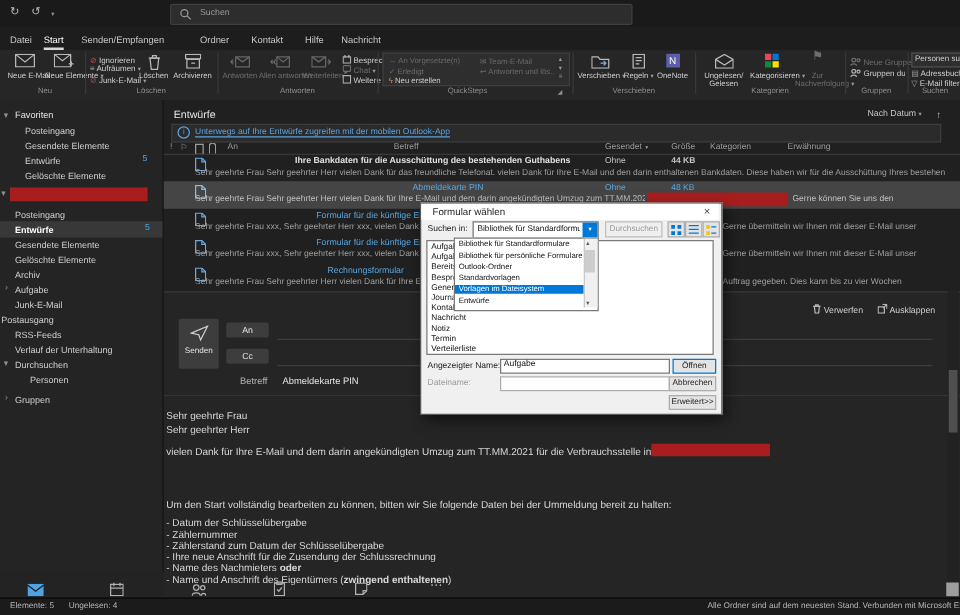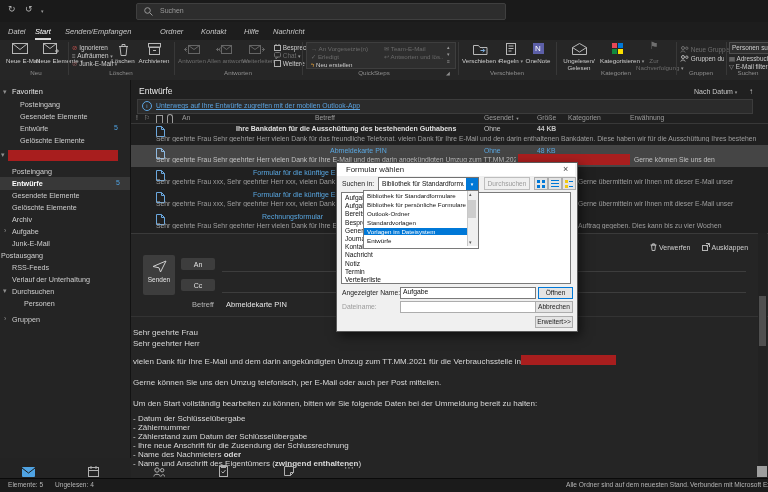--- a/index.html
+++ b/index.html
@@ -6,21 +6,21 @@
   #screen{position:relative;width:768px;height:492px;background:#232323;overflow:hidden;
           font-family:"Liberation Sans",sans-serif;color:#d0d0d0;}
   .a{position:absolute;white-space:nowrap;}
   
   .titlebar{left:0;top:0;width:768px;height:22px;background:#1a1a1a;}
   .qat{color:#b8b8b8;font-size:9px;}
   .searchbox{left:136px;top:3px;width:368px;height:15px;background:#2d2d2d;border:1px solid #3f3f3f;border-radius:2px;}
   .searchtxt{left:160px;top:7px;font-size:7px;color:#9a9a9a;}
   
   .tabrow{left:0;top:22px;width:768px;height:18px;background:#1d1d1d;}
-  .tab{top:27px;font-size:7.5px;color:#c6c6c6;font-style:italic;}
+  .tab{top:27px;font-size:7.5px;color:#c6c6c6;}
   .tab.active{color:#ffffff;border-bottom:2px solid #d8d8d8;padding-bottom:2px;}
   
   .ribbon{left:0;top:40px;width:768px;height:40px;background:#262626;border-bottom:1px solid #141414;}
   .bigbtn{top:42px;height:34px;font-size:6.2px;line-height:6.8px;color:#cfcfcf;text-align:center;}
   .bigbtn .bicon{display:block;height:13px;margin:1px auto 2px;}
   .bigbtn.dis{color:#6e6e6e;}
   .smallitem{font-size:6.4px;color:#cfcfcf;}
   .smallitem.dis{color:#6e6e6e;}
   .sep{top:42px;width:1px;height:33px;background:#383838;}
   .grplbl{top:69px;font-size:6.2px;color:#8f8f8f;text-align:center;}
@@ -479,21 +479,20 @@
   <div class="a formbtn" style="left:181px;top:279px;width:34px;height:12px;line-height:13px;">Cc</div>
   <div class="a fieldline" style="left:222px;top:292px;width:524px;"></div>
   <span class="a" style="left:192px;top:300px;font-size:7.5px;color:#b5b5b5;">Betreff</span>
   <span class="a" style="left:226px;top:300px;font-size:7.5px;color:#e5e5e5;">Abmeldekarte PIN</span>
   <div class="a fieldline" style="left:131px;top:316px;width:637px;background:#333;"></div>
 
   <span class="a bodytxt" style="left:133px;top:328px;">Sehr geehrte Frau</span>
   <span class="a bodytxt" style="left:133px;top:339px;">Sehr geehrter Herr</span>
   <span class="a bodytxt" style="left:133px;top:357px;">vielen Dank für Ihre E-Mail und dem darin angekündigten Umzug zum TT.MM.2021  für die Verbrauchsstelle in der</span>
   <div class="a redbar" style="left:521px;top:355px;width:95px;height:10px;"></div>
-  <span class="a bodytxt" style="left:133px;top:378px;">Gerne können Sie uns den Umzug telefonisch, per E-Mail oder auch per Post mitteilen.</span>
   <span class="a bodytxt" style="left:133px;top:399px;">Um den Start vollständig bearbeiten zu können, bitten wir Sie folgende Daten bei der Ummeldung bereit zu halten:</span>
   <span class="a bodytxt" style="left:133px;top:414px;">- Datum der Schlüsselübergabe</span>
   <span class="a bodytxt" style="left:133px;top:423px;">- Zählernummer</span>
   <span class="a bodytxt" style="left:133px;top:441px;">- Ihre neue Anschrift für die Zusendung der Schlussrechnung</span>
   <span class="a bodytxt" style="left:133px;top:432px;">- Zählerstand zum Datum der Schlüsselübergabe</span>
   <span class="a bodytxt" style="left:133px;top:450px;">
     <span>- Name des Nachmieters  </span><b>oder</b>
   </span>
   <span class="a bodytxt" style="left:133px;top:459px;">
     <span>- Name und Anschrift des Eigentümers (</span><b>zwingend enthaltenen</b><span>)</span>

